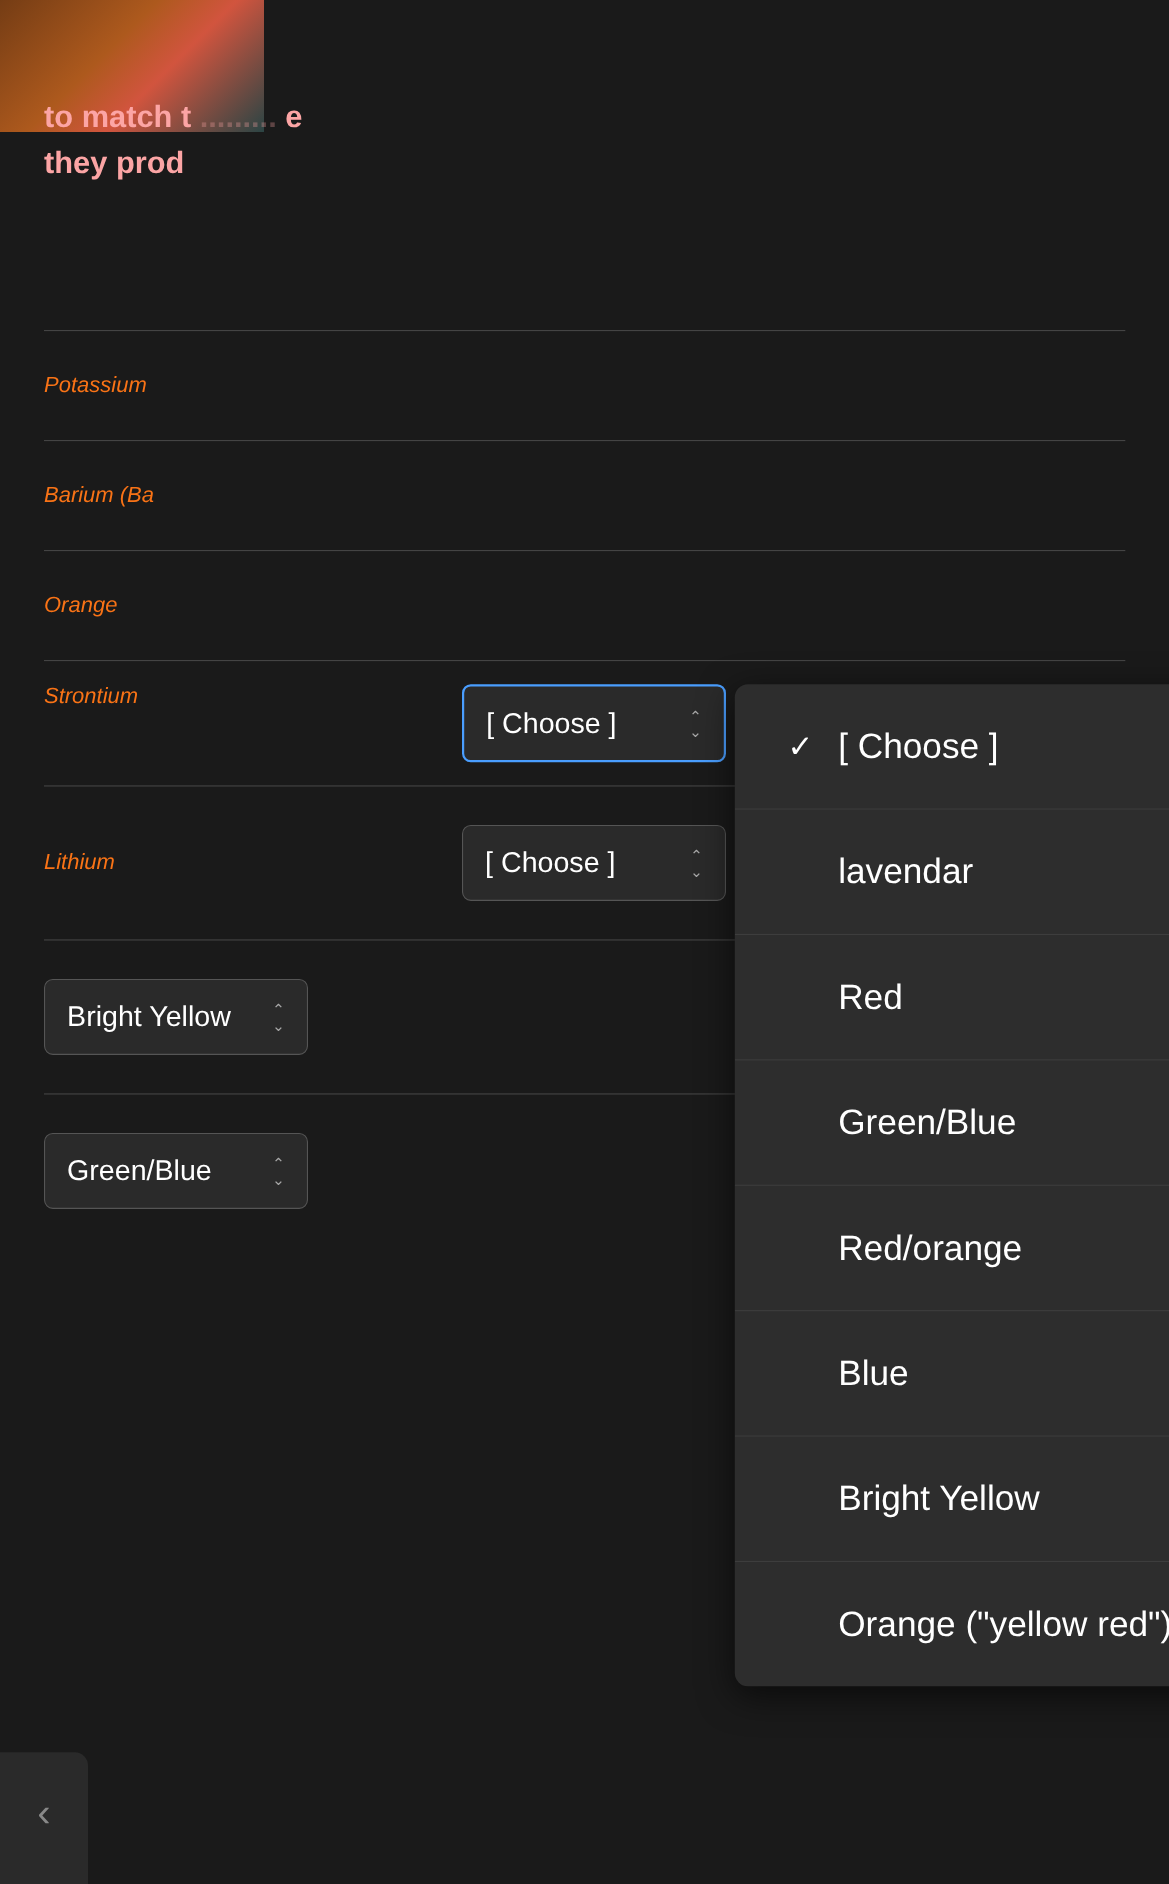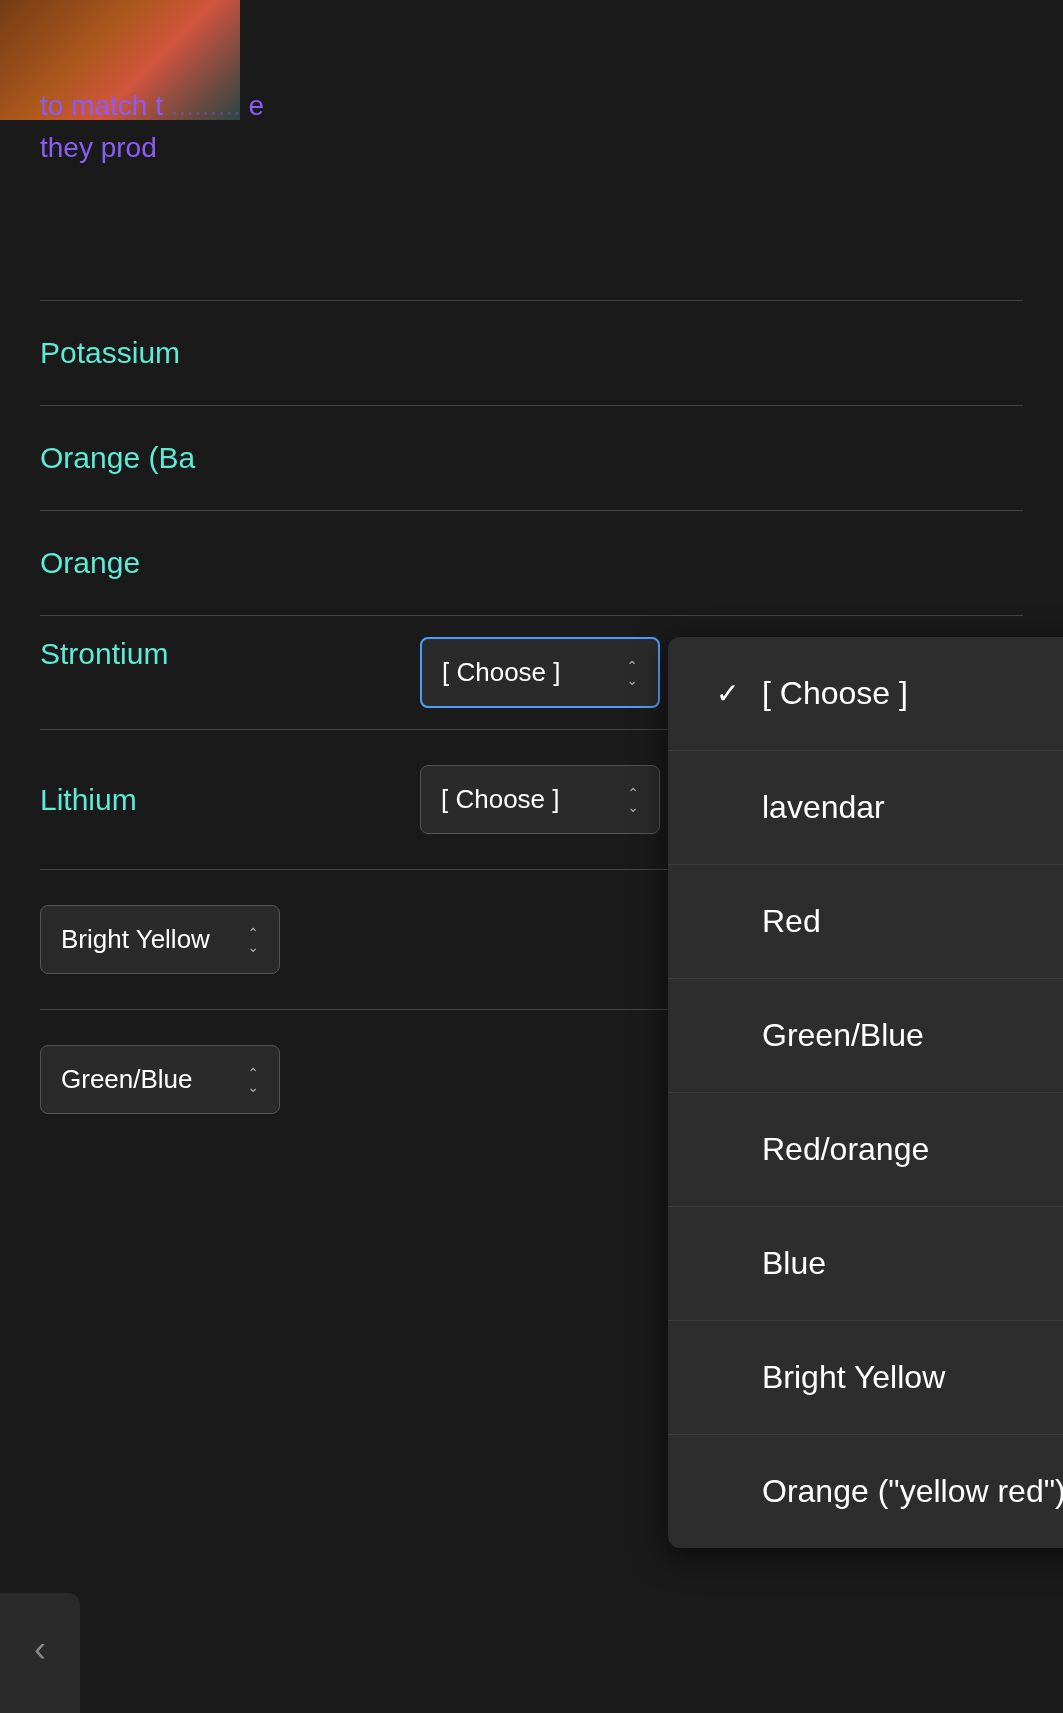--- a/index.html
+++ b/index.html
@@ -34,46 +34,48 @@
       background: linear-gradient(135deg, #8B4513 0%, #D2691E 40%, #FF6347 60%, #2F4F4F 100%);
       opacity: 0.8;
     }
 
     
     .description-text {
       position: absolute;
       top: 85px;
       left: 40px;
       right: 40px;
-      color: #8b5cf6;
+      color: #fca5a5;
       font-size: 28px;
       line-height: 1.5;
+      font-weight: bold;
     }
 
     
     .table-area {
       position: absolute;
       top: 300px;
       left: 40px;
       right: 40px;
     }
 
     .table-row {
       display: flex;
       align-items: center;
       padding: 35px 0;
       border-top: 1px solid #444444;
       min-height: 100px;
     }
 
     .element-label {
-      font-size: 30px;
-      color: #5eead4;
+      font-size: 20px;
+      color: #f97316;
       width: 380px;
       flex-shrink: 0;
+      font-style: italic;
     }
 
     .select-wrapper {
       position: relative;
       width: 244px;
     }
 
     .select-box {
       background-color: #2a2a2a;
       border: 1px solid #555555;
@@ -182,21 +184,21 @@
   </div>
 
   <div class="table-area">
 
     <div class="table-row">
       <div class="element-label">Potassium</div>
 
     </div>
 
     <div class="table-row">
-      <div class="element-label">Orange (Ba</div>
+      <div class="element-label">Barium (Ba</div>
     </div>
 
     <div class="table-row">
       <div class="element-label">Orange</div>
     </div>
 
     <div class="strontium-row" style="position:relative;">
       <div class="element-label">Strontium</div>
       <div class="select-wrapper">
         <div class="select-box active">

